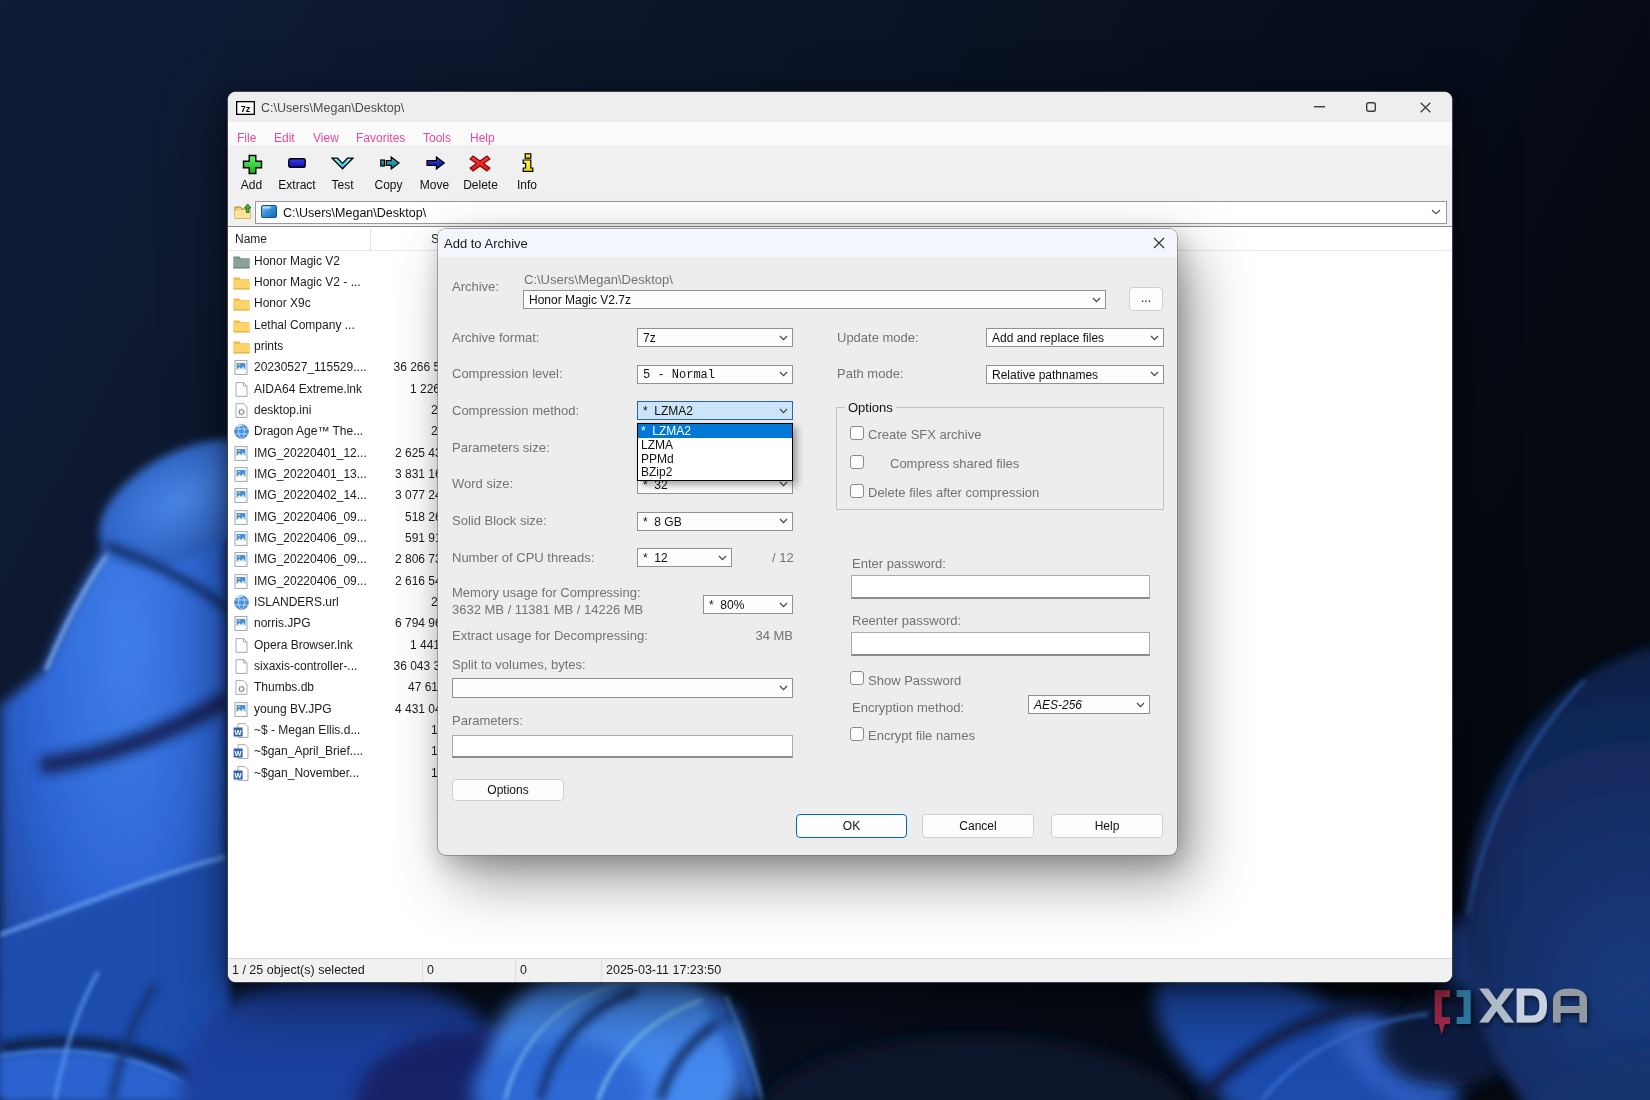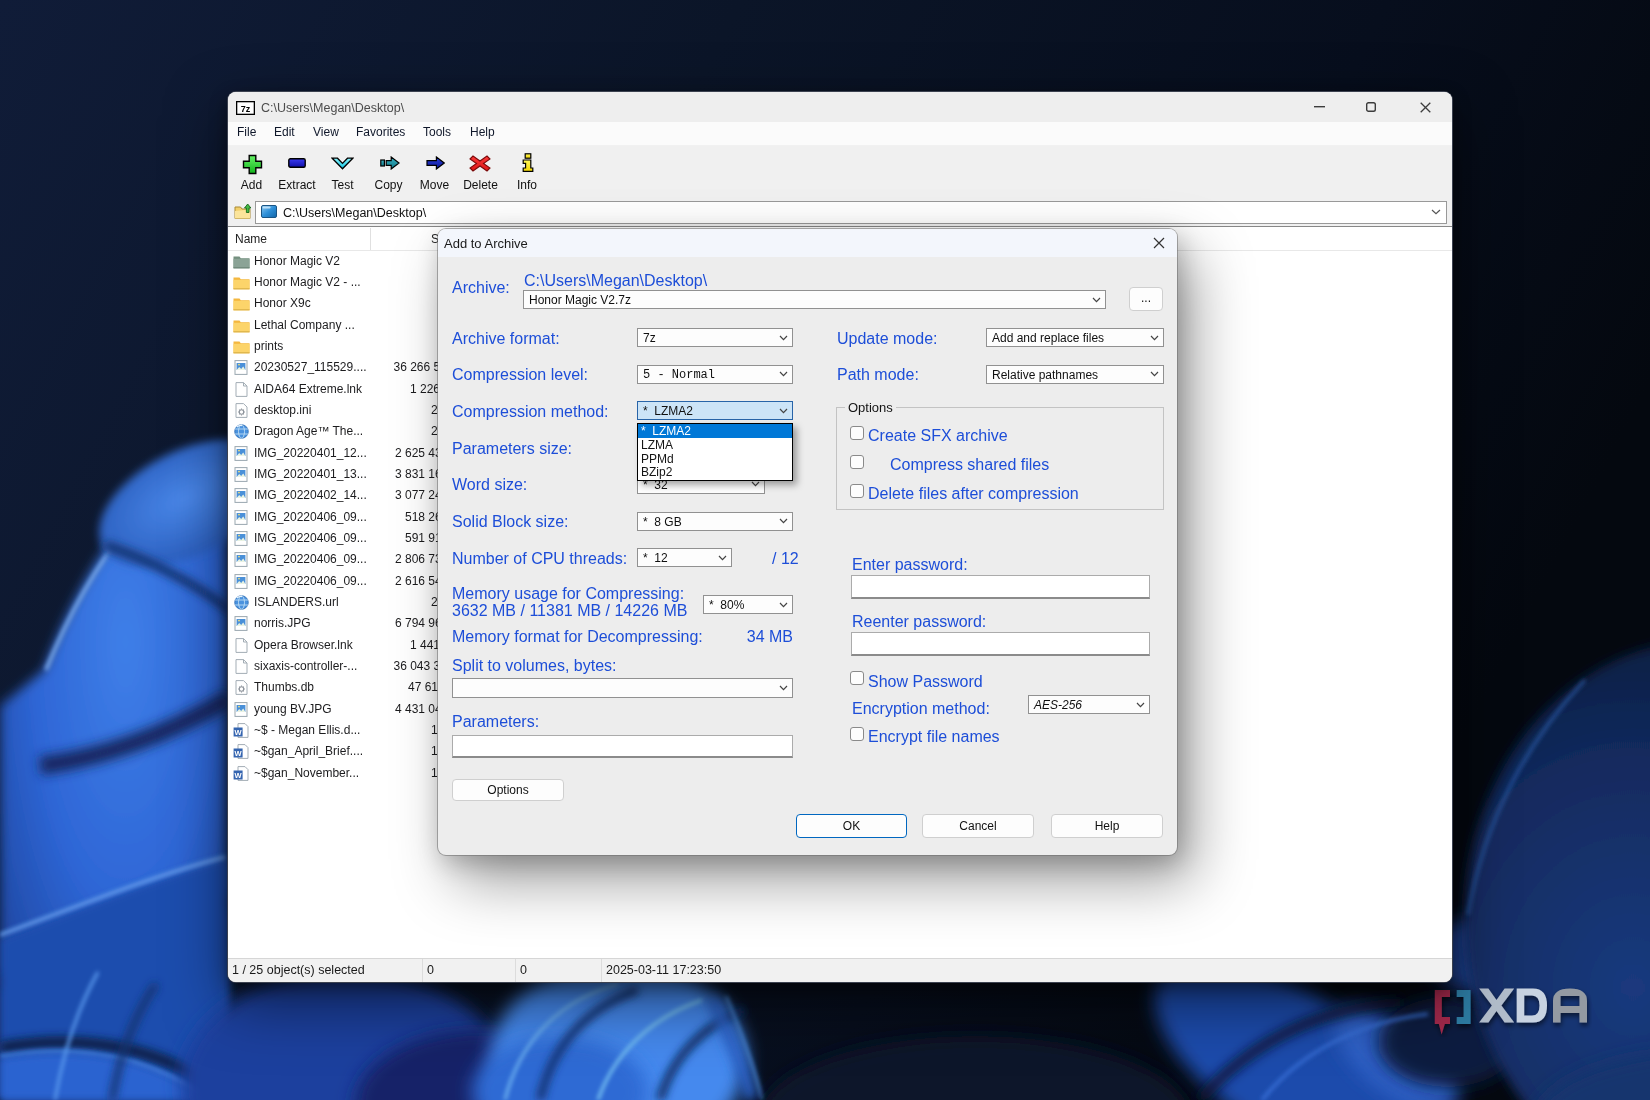--- a/index.html
+++ b/index.html
@@ -10,33 +10,33 @@
 #win{position:absolute;left:228px;top:92px;width:1224px;height:890px;
   background:#fff;border-radius:8px;
   box-shadow:0 0 0 1px #3c4250,0 22px 60px rgba(0,0,0,.5),0 6px 18px rgba(0,0,0,.4);
   overflow:hidden;font-size:13px;color:#1a1a1a}
 #titlebar{position:absolute;left:0;top:0;width:100%;height:30px;background:#eeeeee}
 #menubar{position:absolute;left:0;top:30px;width:100%;height:24px;background:#fbfbfb;border-bottom:1px solid #f1f1f1}
 #toolbar{position:absolute;left:0;top:54px;width:100%;height:51px;background:#f0f0f0}
 #addrrow{position:absolute;left:0;top:105px;width:100%;height:29px;background:#f0f0f0}
 #filearea{position:absolute;left:0;top:134px;width:100%;height:732px;background:#fff;border-top:1px solid #888}
 #statusbar{position:absolute;left:0;top:866px;width:100%;height:24px;background:#f1f1f1;border-top:1px solid #d6d6d6}
-.menu-item{position:absolute;top:33px;font-size:12px;color:#0f172a}
+.menu-item{position:absolute;top:39px;font-size:12px;color:#ec4899}
 .tool-label{position:absolute;top:86px;font-size:12px;color:#111;text-align:center;transform:translateX(-50%)}
 .hdr{font-size:12px;color:#222}
 .frow{position:absolute;left:0;width:438px;height:21px;font-size:12px;color:#1c1c1e;white-space:nowrap}
 .frow .nm{position:absolute;left:26px;top:3px}
 .frow .sz{position:absolute;top:3px}
 .ficon{position:absolute;left:5px;top:3px;width:17px;height:15px}
 
 #dlg{position:absolute;left:438px;top:229px;width:739px;height:626px;background:#ededed;
   border-radius:8px;box-shadow:0 0 0 1px rgba(110,110,110,.55),16px 26px 60px rgba(0,0,0,.38),4px 8px 24px rgba(0,0,0,.22);
   font-size:13px;color:#141414}
 #dlgtitle{position:absolute;left:0;top:0;width:100%;height:28px;background:#f3f6fc;border-radius:8px 8px 0 0}
-.lbl{position:absolute;white-space:nowrap;font-size:16px;color:#1d4ed8}
+.lbl{position:absolute;white-space:nowrap;font-size:13px;color:#737373}
 .combo{position:absolute;background:#fdfdfd;border:1px solid #919191;white-space:nowrap}
 .combo .tx{position:absolute;left:5px;top:2px;font-size:12px;color:#101010}
 .combo svg{position:absolute;right:4px;top:50%;margin-top:-4px}
 .tinput{position:absolute;background:#fff;border:1px solid #ababab;border-bottom:2px solid #8b8b8b}
 .btn{position:absolute;background:#fdfdfd;border:1px solid #cfcfcf;border-radius:4px;
   font-size:12px;color:#111;text-align:center}
 .cb{position:absolute;width:14px;height:14px;background:#fdfdfd;border:1px solid #8a8a8a;border-radius:3px}
 .grp{position:absolute;border:1px solid #c3c3c3}
 .grp .cap{position:absolute;left:8px;top:-8px;background:#ededed;padding:0 3px;font-size:13px}
 </style></head><body>
@@ -541,21 +541,21 @@
       </div>
       <div class="lbl" style="left:14px;top:174px">Compression method:</div>
       <div class="combo" style="left:199px;top:172.4px;width:156px;height:19px;background:#cce4f7;border-color:#2864a8;">
         <div class="tx">*&nbsp; LZMA2</div>
         <svg width="9" height="8" viewBox="0 0 9 6">
           <path d="M1,1 L4.5,4.6 L8,1" stroke="#444" stroke-width="1.2" fill="none"></path>
         </svg>
       </div>
       <div class="lbl" style="left:14px;top:210.6px">Parameters size:</div>
       <div class="lbl" style="left:14px;top:247.3px">Word size:</div>
-      <div class="combo" style="left:199px;top:245.8px;width:128px;height:19px;">
+      <div class="combo" style="left:199px;top:245.8px;width:156px;height:19px;">
         <div class="tx">*&nbsp; 32</div>
         <svg width="9" height="8" viewBox="0 0 9 6">
           <path d="M1,1 L4.5,4.6 L8,1" stroke="#444" stroke-width="1.2" fill="none"></path>
         </svg>
       </div>
       <div class="lbl" style="left:14px;top:284px">Solid Block size:</div>
       <div class="combo" style="left:199px;top:282.5px;width:156px;height:19px;">
         <div class="tx">*&nbsp; 8 GB</div>
         <svg width="9" height="8" viewBox="0 0 9 6">
           <path d="M1,1 L4.5,4.6 L8,1" stroke="#444" stroke-width="1.2" fill="none"></path>
@@ -570,21 +570,21 @@
       </div>
       <div class="lbl" style="left:334px;top:320.7px">/ 12</div>
       <div class="lbl" style="left:14px;top:356px">Memory usage for Compressing:</div>
       <div class="lbl" style="left:14px;top:373px">3632 MB / 11381 MB / 14226 MB</div>
       <div class="combo" style="left:265px;top:366px;width:90px;height:19px;">
         <div class="tx">*&nbsp; 80%</div>
         <svg width="9" height="8" viewBox="0 0 9 6">
           <path d="M1,1 L4.5,4.6 L8,1" stroke="#444" stroke-width="1.2" fill="none"></path>
         </svg>
       </div>
-      <div class="lbl" style="left:14px;top:399px">Memory format for Decompressing:</div>
+      <div class="lbl" style="left:14px;top:399px">Extract usage for Decompressing:</div>
       <div class="lbl" style="left:305px;top:399px;width:50px;text-align:right">34 MB</div>
       <div class="lbl" style="left:14px;top:428px">Split to volumes, bytes:</div>
       <div class="combo" style="left:14px;top:449px;width:341px;height:20px;">
         <div class="tx"></div>
         <svg width="9" height="8" viewBox="0 0 9 6">
           <path d="M1,1 L4.5,4.6 L8,1" stroke="#444" stroke-width="1.2" fill="none"></path>
         </svg>
       </div>
       <div class="lbl" style="left:14px;top:484px">Parameters:</div>
       <div class="tinput" style="left:14px;top:506px;width:341px;height:23px"></div>

